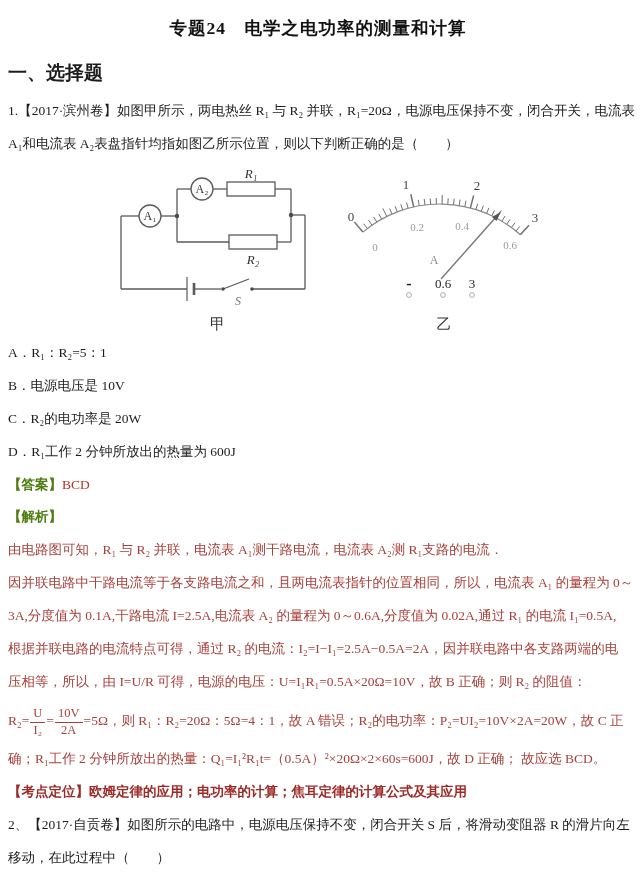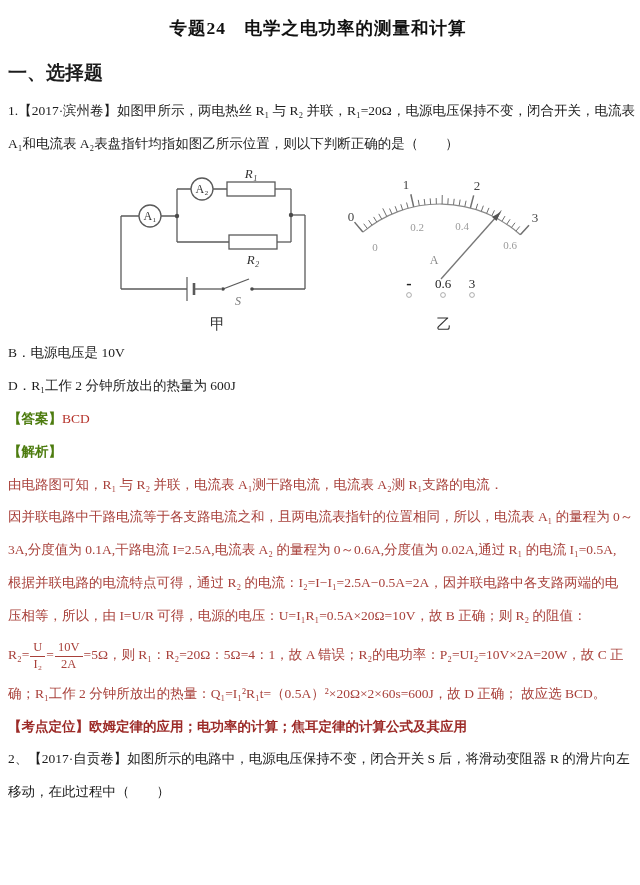--- a/index.html
+++ b/index.html
@@ -1,20 +1,20 @@
 <!DOCTYPE html>
 <html><head>
 <meta charset="utf-8">
 <style>
   html,body { margin:0; padding:0; background:#ffffff; }
   .page {
     position:relative; width:640px; height:885px; overflow:hidden;
     box-sizing:border-box; padding:10px 0 0 8px; background:#fff;
     font-family:"Liberation Serif","DejaVu Serif","DejaVu Sans",serif;
-    font-size:13.5px; color:#1c1c1c;border-radius:21px;
+    font-size:13.5px; color:#1c1c1c;
   }
   .title { font-size:17.5px; font-weight:bold; text-align:center; margin:6px 12px 20px 0; letter-spacing:1px; color:#111; }
   .section-heading { font-weight:bold; font-size:19px; margin:0 0 17px; }
   p.line { margin:0 0 17px; line-height:1.18; }
   .nowrap { white-space:nowrap; }
   .figures { position:relative; height:162px; margin:4px 0 14px; }
   .fig { position:absolute; top:0; }
   .fig-jia { left:97px; width:225px; }
   .fig-yi  { left:330px; width:212px; }
   .fig-caption { text-align:center; font-size:15px; color:#333; margin-top:2px; }
@@ -161,21 +161,23 @@
         <g fill="none" stroke="#999" stroke-width="0.8">
           <circle cx="71" cy="126" r="2.4"></circle>
           <circle cx="105" cy="126" r="2.4"></circle>
           <circle cx="134" cy="126" r="2.4"></circle>
         </g>
       </svg>
       <div class="fig-caption">乙</div>
     </div>
   </div>
 
+  <p class="line">A．R₁：R₂=5：1</p>
   <p class="line">B．电源电压是 10V</p>
+  <p class="line">C．R₂的电功率是 20W</p>
   <p class="line">D．R₁工作 2 分钟所放出的热量为 600J</p>
 
   <p class="line"><span class="red-label">【答案】</span><span class="answer-value">BCD</span></p>
 
   <p class="line red-label">【解析】</p>
 
   <p class="line red">由电路图可知，R₁ 与 R₂ 并联，电流表 A₁测干路电流，电流表 A₂测 R₁支路的电流．</p>
   <p class="line red nowrap">因并联电路中干路电流等于各支路电流之和，且两电流表指针的位置相同，所以，电流表 A₁ 的量程为 0～</p>
   <p class="line red nowrap">3A,分度值为 0.1A,干路电流 I=2.5A,电流表 A₂ 的量程为 0～0.6A,分度值为 0.02A,通过 R₁ 的电流 I₁=0.5A,</p>
   <p class="line red nowrap">根据并联电路的电流特点可得，通过 R₂ 的电流：I₂=I−I₁=2.5A−0.5A=2A，因并联电路中各支路两端的电</p>

